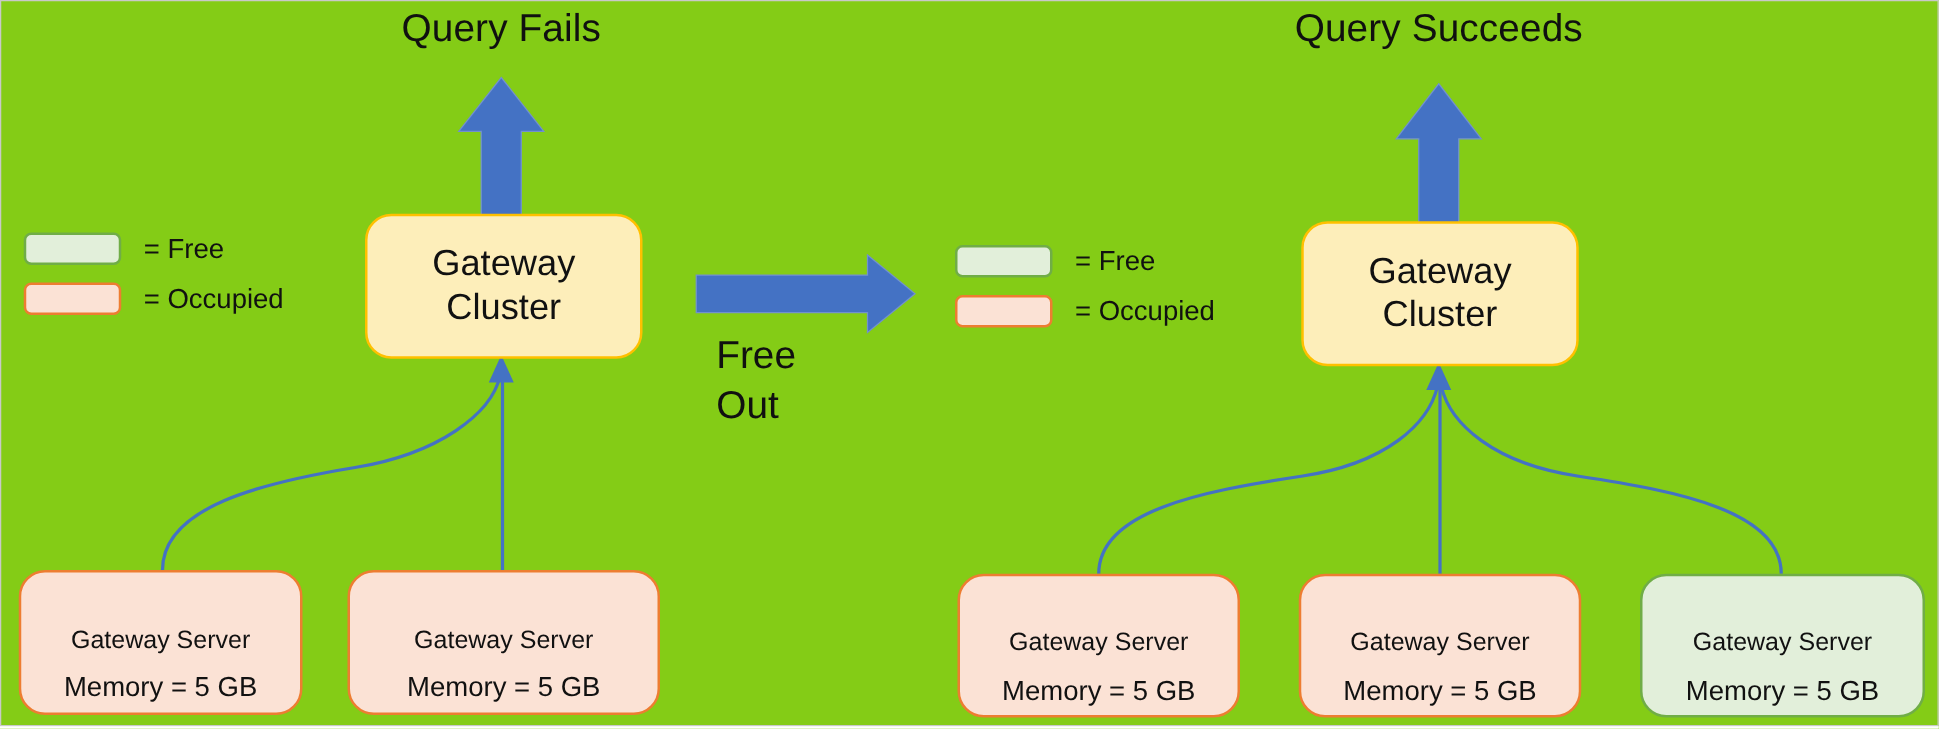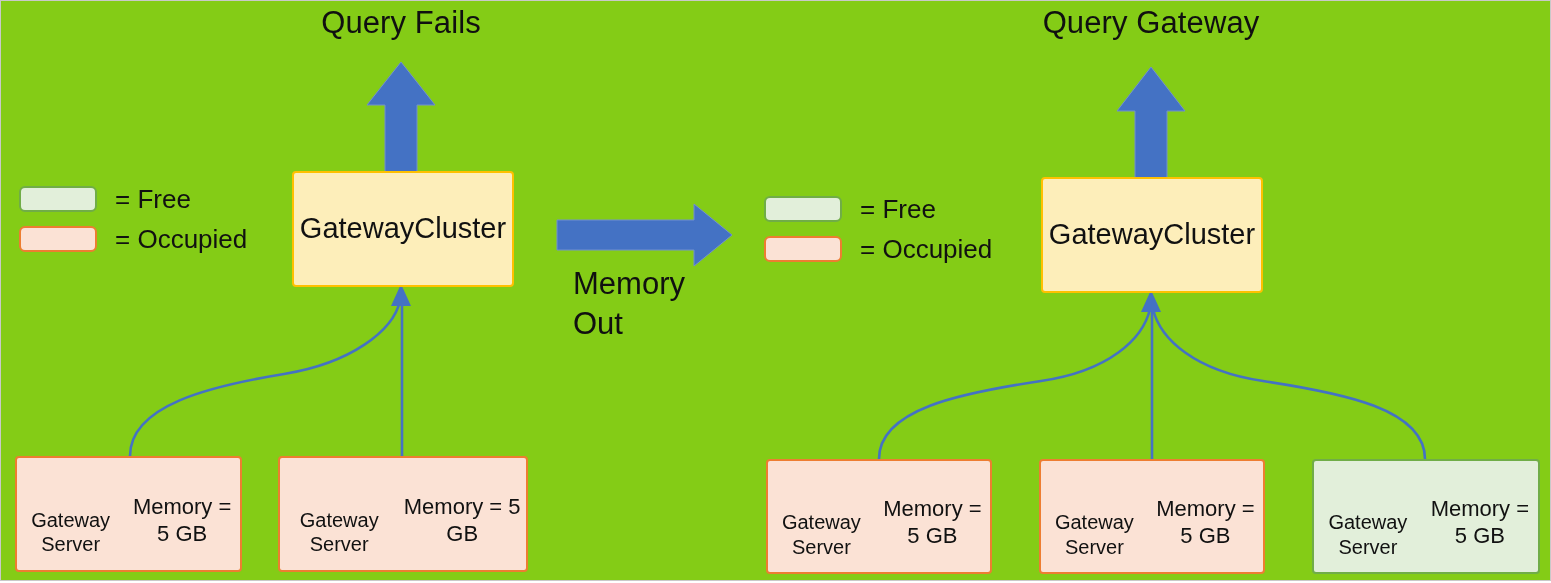--- a/index.html
+++ b/index.html
@@ -27,23 +27,23 @@
     color: #101010;
     white-space: nowrap;
     text-align: center;
     letter-spacing: 0.1px;
   }
 
   
   .node {
     position: absolute;
     box-sizing: border-box;
-    border-radius: 4px;
+    border-radius: 21px;
     display: flex;
-    flex-direction: row;
+    flex-direction: column;
     align-items: center;
     justify-content: center;
     text-align: center;
     line-height: 1.22;
   }
   .cluster-box {
     background: #fdeeba;
     border: 2.5px solid #ffc000;
     font-size: 29px;
     color: #111111;
@@ -82,21 +82,21 @@
     border-radius: 6px;
     border-width: 2.5px;
     border-style: solid;
     box-sizing: border-box;
     flex: 0 0 auto;
   }
   .swatch.free  { background: #e2efda; border-color: #70ad47; }
   .swatch.occ   { background: #fbe2d5; border-color: #ed7d31; }
   .legend-label {
     margin-left: 18px;
-    font-size: 26px;
+    font-size: 22px;
     color: #111111;
     white-space: nowrap;
   }
 
   
   .scale-label {
     position: absolute;
     font-size: 31px;
     line-height: 40px;
     color: #101010;
@@ -139,21 +139,21 @@
     <polygon class="big-arrow" points="1150,66 1184,110 1166,110 1166,178 1134,178 1134,110 1116,110"></polygon>
 
     <path class="conn" d="M 878,458 C 878,408 960,392 1040,380 C 1108,370 1142,338 1149,308"></path>
     <path class="conn" d="M 1151,458 L 1151,308"></path>
     <path class="conn" d="M 1424,458 C 1424,408 1342,392 1262,380 C 1194,370 1159,338 1152,308"></path>
     <polygon fill="#4472c4" points="1150,289 1160,311 1140,311"></polygon>
   </svg>
 
   <div class="title" style="left:280px; top:4px; width:240px;">Query Fails</div>
 
-  <div class="title" style="left:1000px; top:4px; width:300px;">Query Gateway</div>
+  <div class="title" style="left:1000px; top:4px; width:300px;">Query Succeeds</div>
 
   <div class="legend" style="left:18px; top:178px;">
     <div class="legend-row">
       <div class="swatch free"></div>
       <div class="legend-label">= Free</div>
     </div>
     <div class="legend-row">
       <div class="swatch occ"></div>
       <div class="legend-label">= Occupied</div>
     </div>
@@ -164,21 +164,21 @@
       <div class="swatch free"></div>
       <div class="legend-label">= Free</div>
     </div>
     <div class="legend-row">
       <div class="swatch occ"></div>
       <div class="legend-label">= Occupied</div>
     </div>
   </div>
 
   <div class="scale-label" style="left:572px; top:263px;">
-    <div>Memory</div>
+    <div>Free</div>
     <div>Out</div>
   </div>
 
   <div class="node cluster-box" style="left:291px; top:170px; width:222px; height:116px;">
     <span class="l1">Gateway</span>
     <span class="l2">Cluster</span>
   </div>
 
   <div class="node server-box occupied" style="left:14px; top:455px; width:227px; height:116px;">
     <span class="l1">Gateway Server</span>

